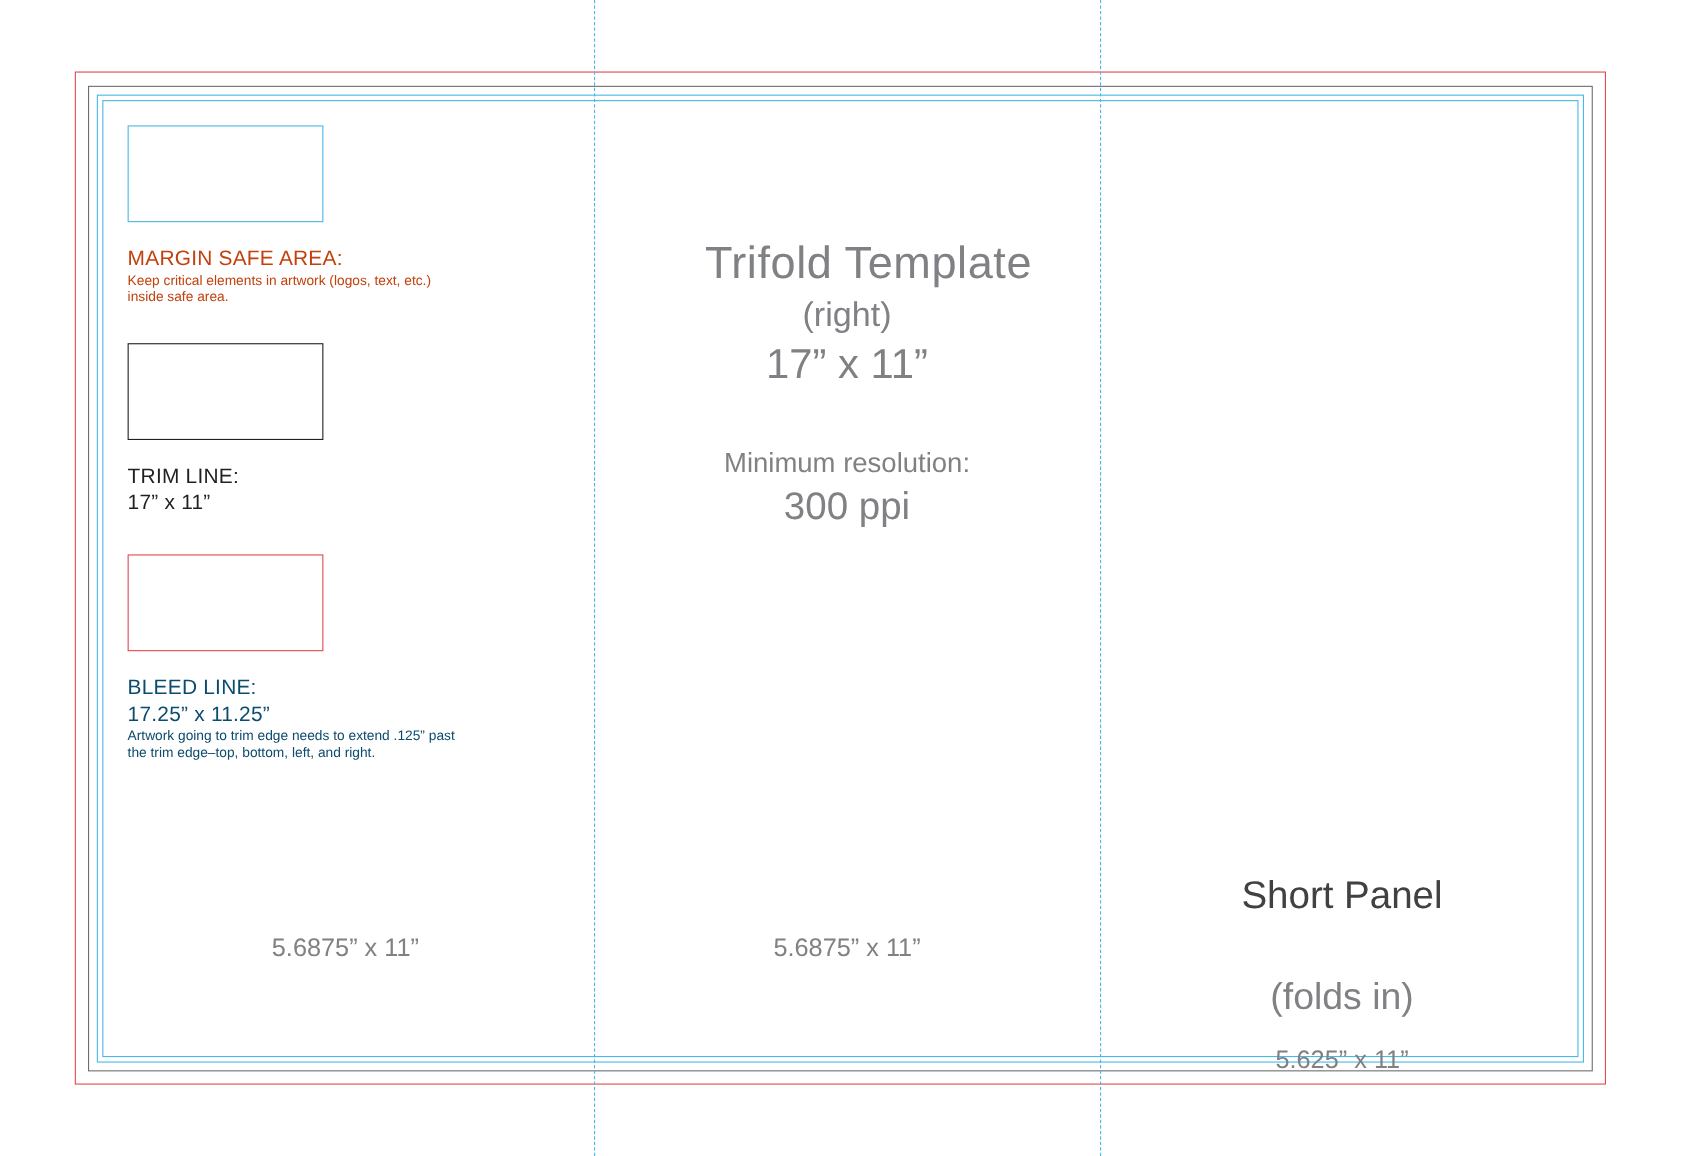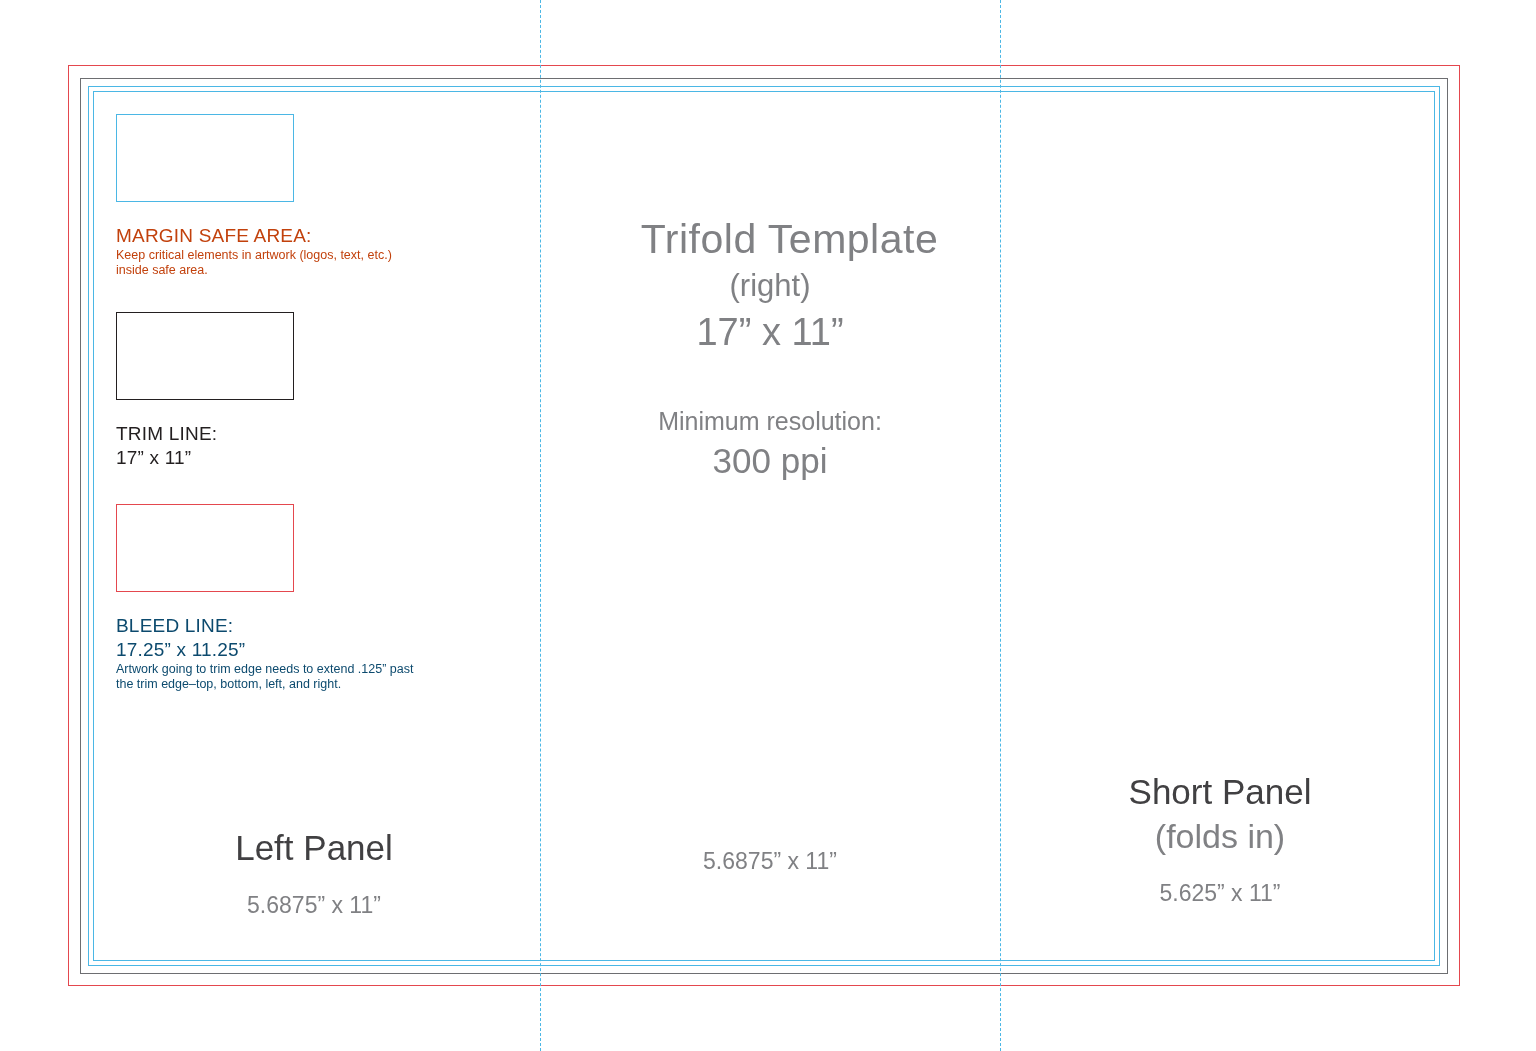--- a/index.html
+++ b/index.html
@@ -153,25 +153,27 @@
   
   .panel-label {
     position: absolute;
     text-align: center;
     color: #58595b;
   }
   .panel-label .pname {
     font-size: 35px;
     line-height: 44px;
     color: #414042;
+    margin-top: 22px;
   }
   .panel-label .pfolds {
     font-size: 34px;
     line-height: 44px;
     color: #808184;
+    margin-top: 48px;
   }
   .panel-label .pdim {
     font-size: 23px;
     line-height: 34px;
     color: #808184;
     margin-top: 18px;
   }
   .panel-left   { left: 88px;  top: 826px; width: 452px; }
   .panel-middle { left: 540px; top: 826px; width: 460px; }
   .panel-short  { left: 1000px; top: 770px; width: 440px; }
@@ -221,21 +223,20 @@
 
   <div class="center-block">
     <div class="tpl-title">Trifold Template</div>
     <div class="tpl-sub">(right)</div>
     <div class="tpl-size">17” x 11”</div>
     <div class="res-label">Minimum resolution:</div>
     <div class="res-value">300 ppi</div>
   </div>
 
   <div class="panel-label panel-left">
-    <div class="pname">Left Panel</div>
     <div class="pdim">5.6875” x 11”</div>
   </div>
 
   <div class="panel-label panel-middle">
     <div class="pdim">5.6875” x 11”</div>
   </div>
 
   <div class="panel-label panel-short">
     <div class="pname">Short Panel</div>
     <div class="pfolds">(folds in)</div>

